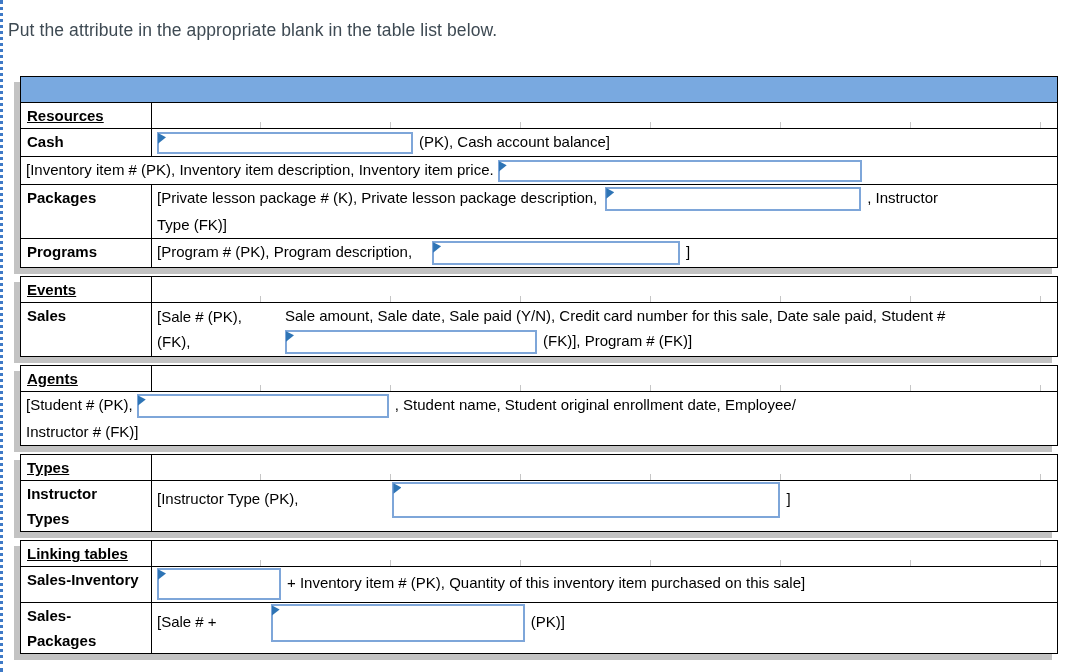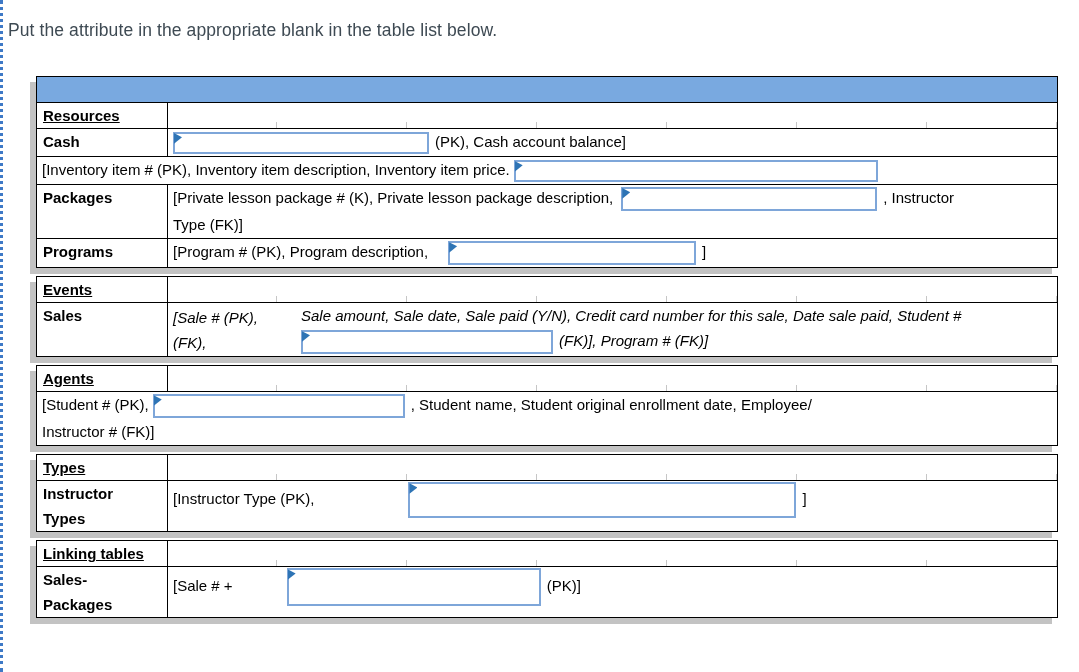--- a/index.html
+++ b/index.html
@@ -11,21 +11,21 @@
     position:absolute;left:0;top:0;height:672px;width:0;
     border-left:3px dotted #3E79C6;
   }
   .title{
     position:absolute;left:8px;top:20px;
     font-size:17.5px;color:#3E4A53;letter-spacing:0.1px;
   }
   #table-root{position:absolute;left:20px;top:76px;width:1038px;}
   .section{
     border:1.5px solid #000;background:#fff;
-    box-shadow:-6px 6px 0 0 #C3C3C3;margin-bottom:8px;margin-left:16px;
+    box-shadow:-6px 6px 0 0 #C3C3C3;margin-bottom:8px;
   }
   .blue-bar{height:25px;background:#79A9E0;border-bottom:1px solid #000;}
   .row{display:flex;min-height:25px;align-items:stretch;}
   .row + .row{border-top:1px solid #000;}
   .label{
     flex:0 0 122px;width:122px;border-right:1.5px solid #000;
     font-weight:bold;font-size:15px;line-height:25px;color:#000;
     padding:0 2px 0 6px;white-space:pre;overflow:hidden;
   }
   .sec .label-text{text-decoration:underline;}
@@ -46,21 +46,21 @@
   .blank{
     display:inline-block;vertical-align:middle;position:relative;
     border:2px solid #7EA6D9;background:#fff;
     margin:1px 6px 1px 0;box-sizing:border-box;
   }
   .flag{
     position:absolute;left:-1px;top:-1px;width:8px;height:14px;
     background:#2E74B5;
     clip-path:polygon(0 0,100% 30%,0 76%);
   }
-  .colwrap{display:flex;align-items:flex-end;font-style:italic;}
+  .colwrap{display:flex;align-items:center;}
   .colA{flex:0 0 128px;width:128px;}
   .colB{flex:1 1 auto;min-width:0;}
 </style>
 </head>
 <body>
 
 <div class="page-edge"></div>
 
 <div class="title">Put the attribute in the appropriate blank in the table list below.</div>
 
@@ -121,18 +121,22 @@
 Types</span></div>
         <div class="content"><span>[Instructor Type (PK),</span><span class="blank" style="width: 388px; height: 36px; margin-left: 94px;"><span class="flag"></span></span><span>]</span></div>
       </div>
     </div>
     <div class="section">
       <div class="row sec">
         <div class="label"><span class="label-text">Linking tables</span></div>
         <div class="content"></div>
       </div>
       <div class="row">
+        <div class="label"><span class="label-text">Sales-Inventory</span></div>
+        <div class="content"><span class="blank" style="width: 124px; height: 32px;"><span class="flag"></span></span><span>+ Inventory item # (PK), Quantity of this inventory item purchased on this sale]</span></div>
+      </div>
+      <div class="row">
         <div class="label"><span class="label-text">Sales-
 Packages</span></div>
         <div class="content"><span>[Sale # +</span><span class="blank" style="width: 254px; height: 38px; margin-left: 54px;"><span class="flag"></span></span><span>(PK)]</span></div>
       </div>
     </div>
   </div>
 
 </body></html>

